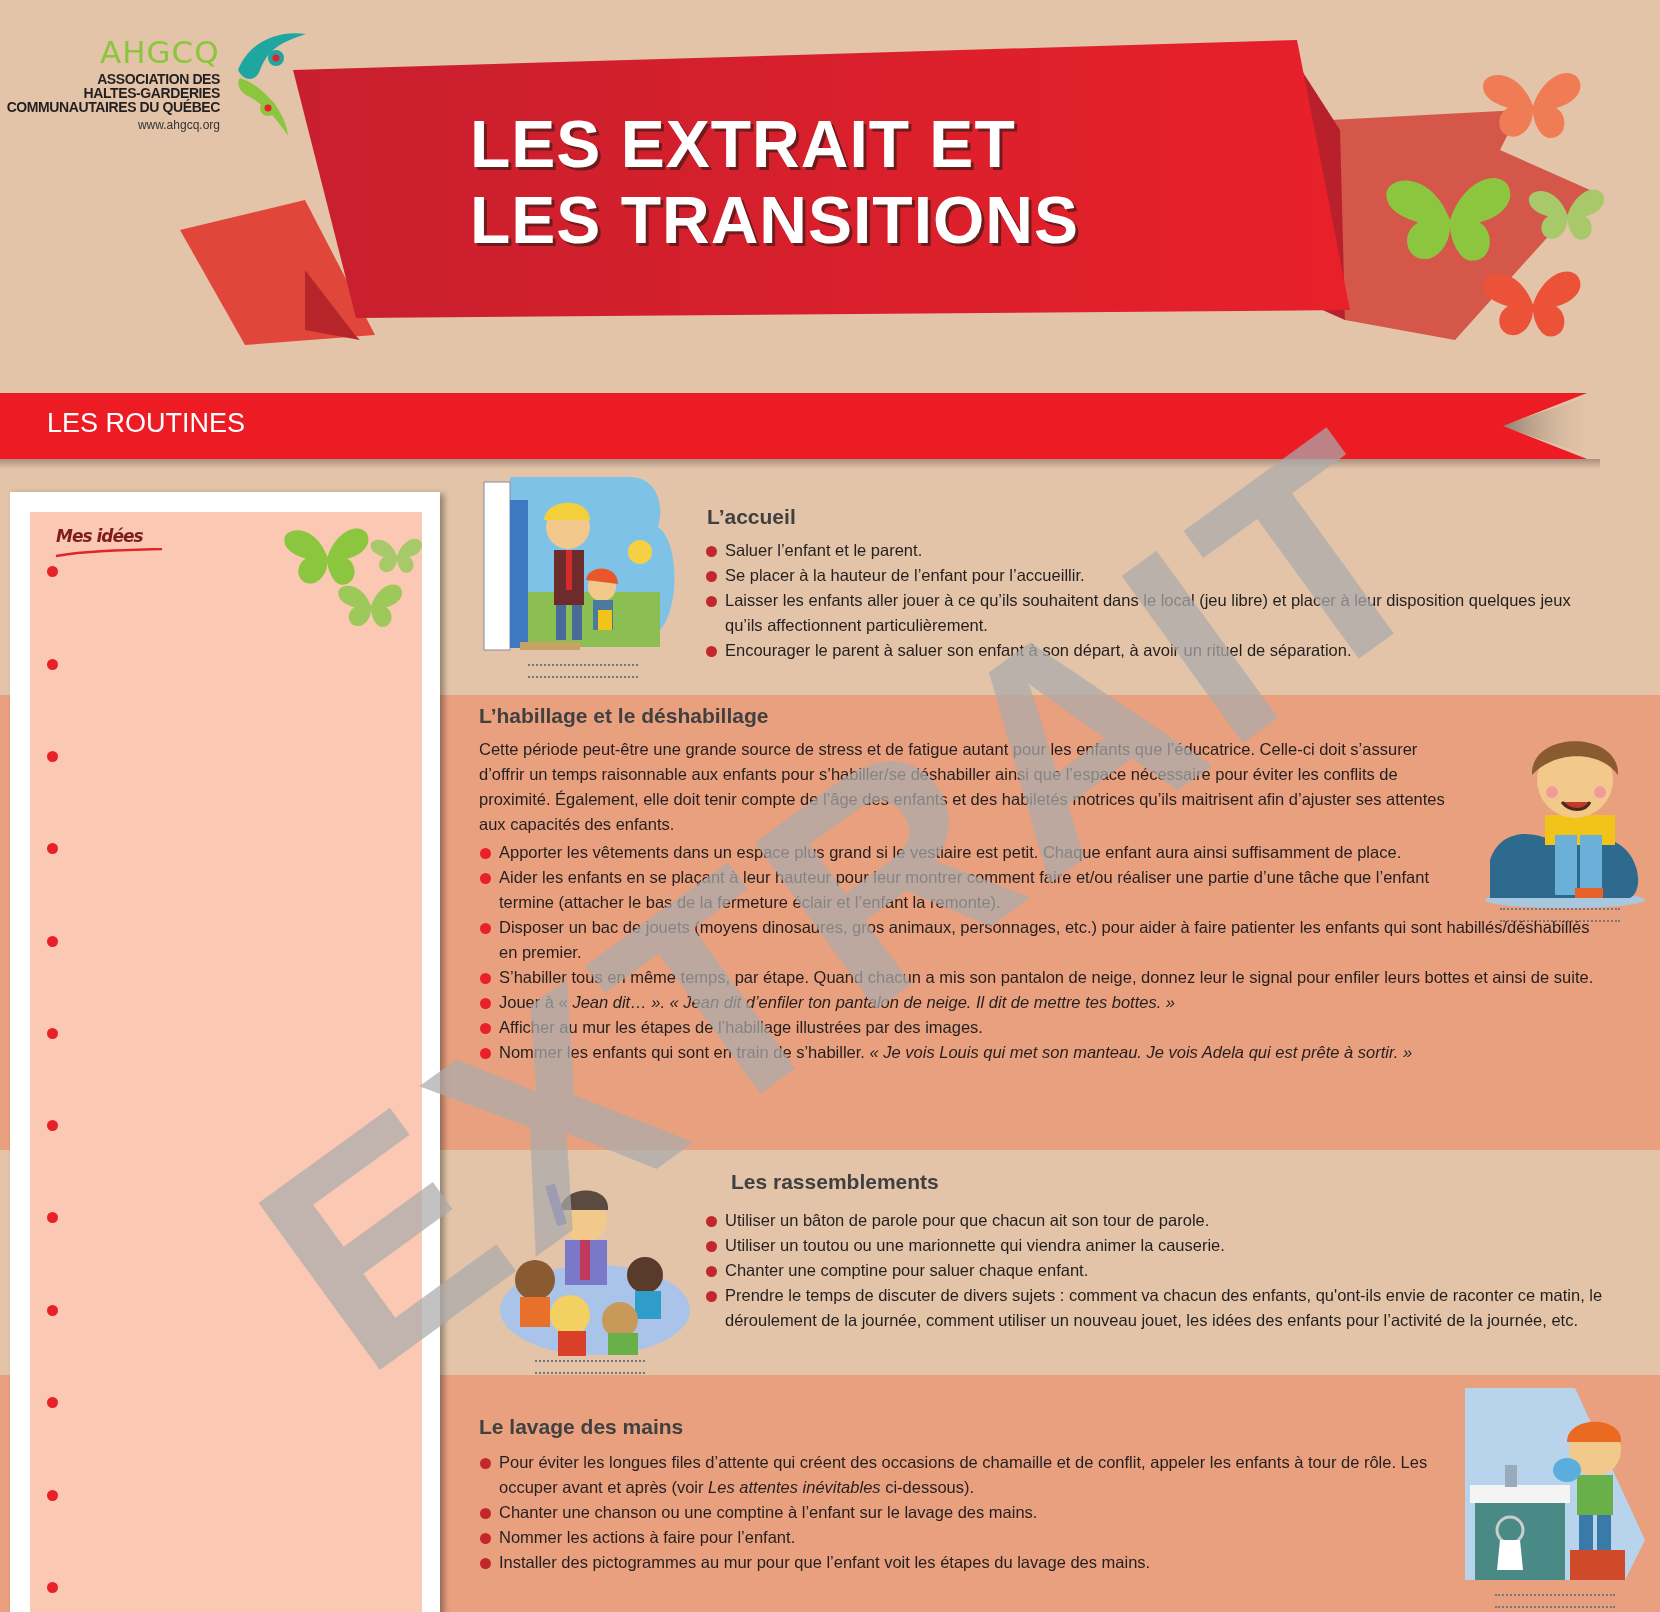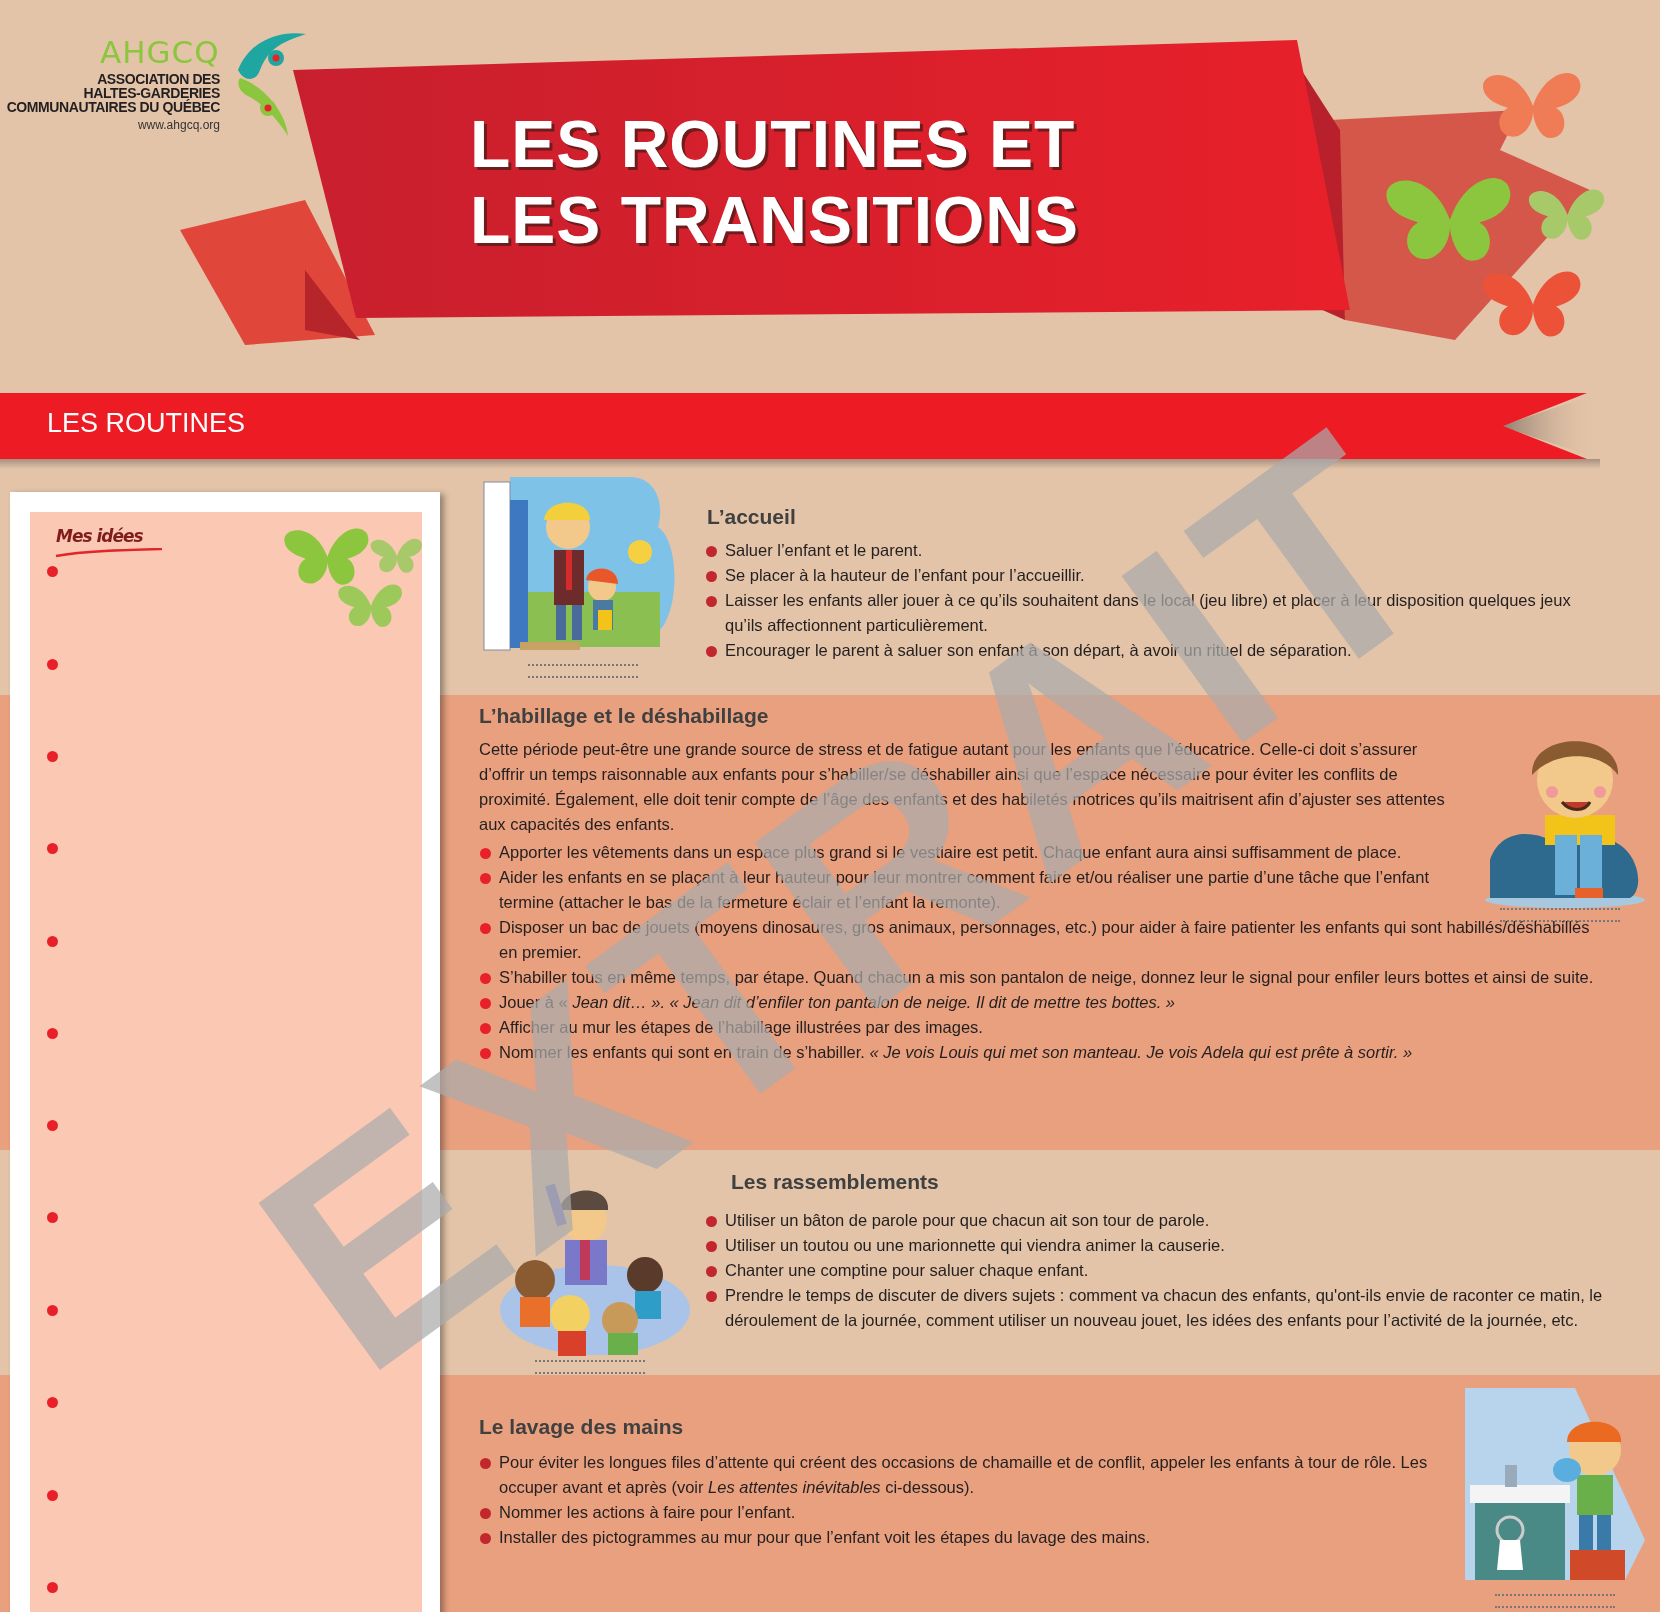--- a/index.html
+++ b/index.html
@@ -151,21 +151,21 @@
     <path d="M8,40 C20,10 50,0 76,4 C60,10 40,14 30,40 C26,52 14,52 8,40 Z" fill="#1fa6a0"></path>
     <circle cx="46" cy="28" r="8" fill="#1fa6a0"></circle>
       <circle cx="46" cy="28" r="3.5" fill="#e8202a"></circle>
     <path d="M10,48 C30,54 56,80 58,106 C48,90 34,74 18,66 C10,62 6,54 10,48 Z" fill="#8cc63f"></path>
     <circle cx="38" cy="78" r="8" fill="#8cc63f"></circle>
       <circle cx="38" cy="78" r="3.5" fill="#e8202a"></circle>
   </svg>
 </div>
 
 <div class="title-text">
-  <span>LES ROUTINES ET</span>
+  <span>LES EXTRAIT ET</span>
   <span>LES TRANSITIONS</span>
 </div>
 
 <svg class="bfly" style="left:1478px;top:66px;" width="110" height="80" viewBox="0 0 110 80">
   <path d="M55,40 C40,0 5,5 5,20 C5,35 25,40 30,42 C15,50 20,75 40,70 C50,66 55,55 55,45 C55,55 62,72 72,72 C90,72 90,48 78,42 C95,38 108,25 100,12 C90,0 65,10 55,40 Z" fill="#f07c56"></path>
 </svg>
 <svg class="bfly" style="left:1380px;top:165px;" width="140" height="110" viewBox="0 0 110 80">
   <path d="M55,40 C40,0 5,5 5,20 C5,35 25,40 30,42 C15,50 20,75 40,70 C50,66 55,55 55,45 C55,55 62,72 72,72 C90,72 90,48 78,42 C95,38 108,25 100,12 C90,0 65,10 55,40 Z" fill="#8cc63f"></path>
 </svg>
 <svg class="bfly" style="left:1525px;top:180px;" width="85" height="70" viewBox="0 0 110 80">
@@ -296,20 +296,21 @@
 <ul class="bullets" style="left:705px;top:1208px;width:945px;">
   <li><span class="dot"></span><span>Utiliser un bâton de parole pour que chacun ait son tour de parole.</span></li>
   <li><span class="dot"></span><span>Utiliser un toutou ou une marionnette qui viendra animer la causerie.</span></li>
   <li><span class="dot"></span><span>Chanter une comptine pour saluer chaque enfant.</span></li>
   <li><span class="dot"></span><span>Prendre le temps de discuter de divers sujets : comment va chacun des enfants, qu'ont-ils envie de raconter ce matin, le déroulement de la journée, comment utiliser un nouveau jouet, les idées des enfants pour l’activité de la journée, etc.</span></li>
 </ul>
 
 <div class="section-title" style="left:479px;top:1415px;">Le lavage des mains</div>
 <ul class="bullets" style="left:479px;top:1450px;width:960px;">
   <li><span class="dot"></span><span>Pour éviter les longues files d’attente qui créent des occasions de chamaille et de conflit, appeler les enfants à tour de rôle. Les occuper avant et après (voir </span><em>Les attentes inévitables</em><span> ci-dessous).</span></li>
+  <li><span class="dot"></span><span>Chanter une chanson ou une comptine à l’enfant sur le lavage des mains.</span></li>
   <li><span class="dot"></span><span>Nommer les actions à faire pour l’enfant.</span></li>
   <li><span class="dot"></span><span>Installer des pictogrammes au mur pour que l’enfant voit les étapes du lavage des mains.</span></li>
 </ul>
 
 <svg class="illus" style="left:1455px;top:1380px;" width="190" height="210" viewBox="0 0 190 210">
   <polygon points="10,8 120,8 190,160 170,200 10,200" fill="#b8d4ec"></polygon>
   <rect x="20" y="115" width="90" height="85" fill="#4a8a86"></rect>
   <rect x="15" y="105" width="100" height="18" fill="#f4f4f4"></rect>
   <rect x="50" y="85" width="12" height="22" fill="#9ab"></rect>
   <circle cx="55" cy="150" r="13" fill="none" stroke="#ccc" stroke-width="3"></circle>

